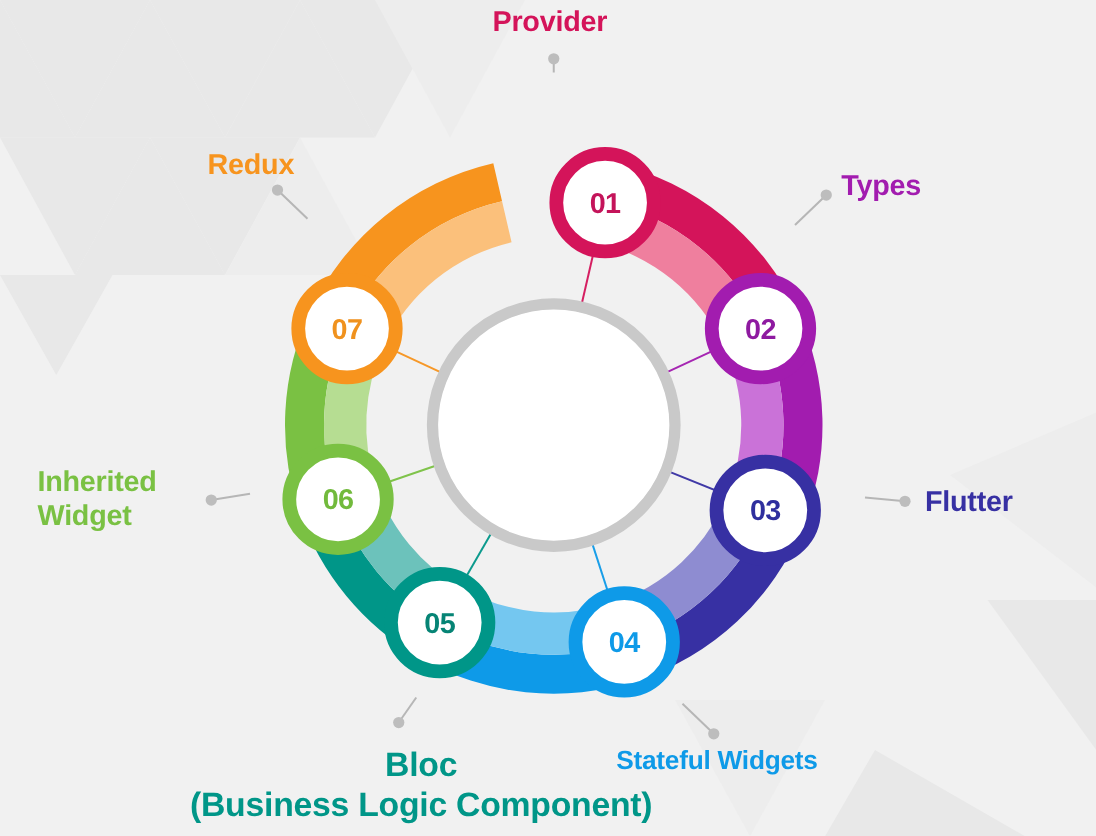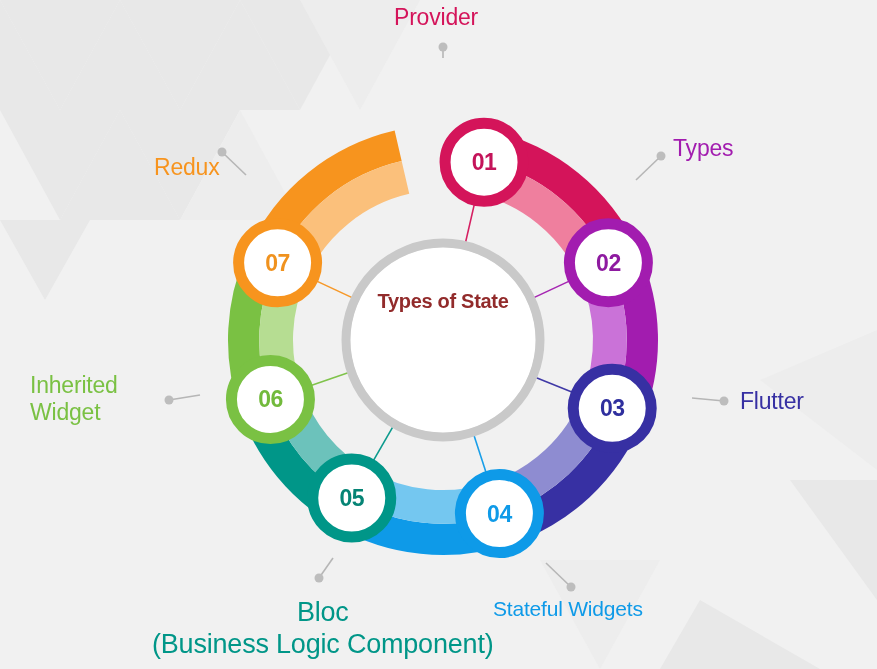--- a/index.html
+++ b/index.html
@@ -26,21 +26,21 @@
     z-index: 0;
   }
   .diagram-svg {
     position: absolute;
     inset: 0;
     z-index: 1;
   }
   .label {
     position: absolute;
     z-index: 3;
-    font-weight: normal;
+    font-weight: bold;
     white-space: nowrap;
     line-height: 1.18;
     letter-spacing: -0.2px;
   }
   .center-text {
     position: absolute;
     z-index: 4;
     left: 343px;
     top: 288px;
     width: 200px;
@@ -172,21 +172,20 @@
           <text x="270.4428599531247" y="407.41618818843114" text-anchor="middle" fill="#72ba3c" class="badge-num" font-family="&quot;Liberation Sans&quot;, sans-serif">06</text>
         </g>
         <g>
           <circle cx="277.59882886581136" cy="262.8721672323224" r="39" fill="#ffffff" stroke="#f7941e" stroke-width="11"></circle>
           <text x="277.59882886581136" y="270.8721672323224" text-anchor="middle" fill="#f0921e" class="badge-num" font-family="&quot;Liberation Sans&quot;, sans-serif">07</text>
         </g>
       </g>
   </svg>
 
   <div class="center-text">
-    <div>Types of State</div>
   </div>
 
   <div class="label" id="lbl0" style="left: 394px; top: 4px; color: rgb(212, 20, 90); font-size: 23px; text-align: left;">
       <div>Provider</div>
     </div>
   <div class="label" id="lbl1" style="left: 673px; top: 135px; color: rgb(162, 28, 175); font-size: 23px; text-align: left;">
       <div>Types</div>
     </div>
   <div class="label" id="lbl2" style="left: 740px; top: 388px; color: rgb(55, 48, 163); font-size: 23px; text-align: left;">
       <div>Flutter</div>
@@ -195,17 +194,17 @@
       <div>Stateful Widgets</div>
     </div>
   <div class="label" id="lbl4" style="left: 152px; top: 597px; color: rgb(0, 150, 136); font-size: 27px; text-align: center;">
       <div>Bloc</div>
       <div>(Business Logic Component)</div>
     </div>
   <div class="label" id="lbl5" style="left: 30px; top: 372px; color: rgb(122, 193, 67); font-size: 23px; text-align: left;">
       <div>Inherited</div>
       <div>Widget</div>
     </div>
-  <div class="label" id="lbl6" style="left: 154px; top: 118px; color: rgb(247, 148, 30); font-size: 23px; text-align: right; margin-top: 36px;">
+  <div class="label" id="lbl6" style="left: 166px; top: 118px; color: rgb(247, 148, 30); font-size: 23px; text-align: right;">
       <div>Redux</div>
     </div>
 
 </div>
 
 </body></html>

